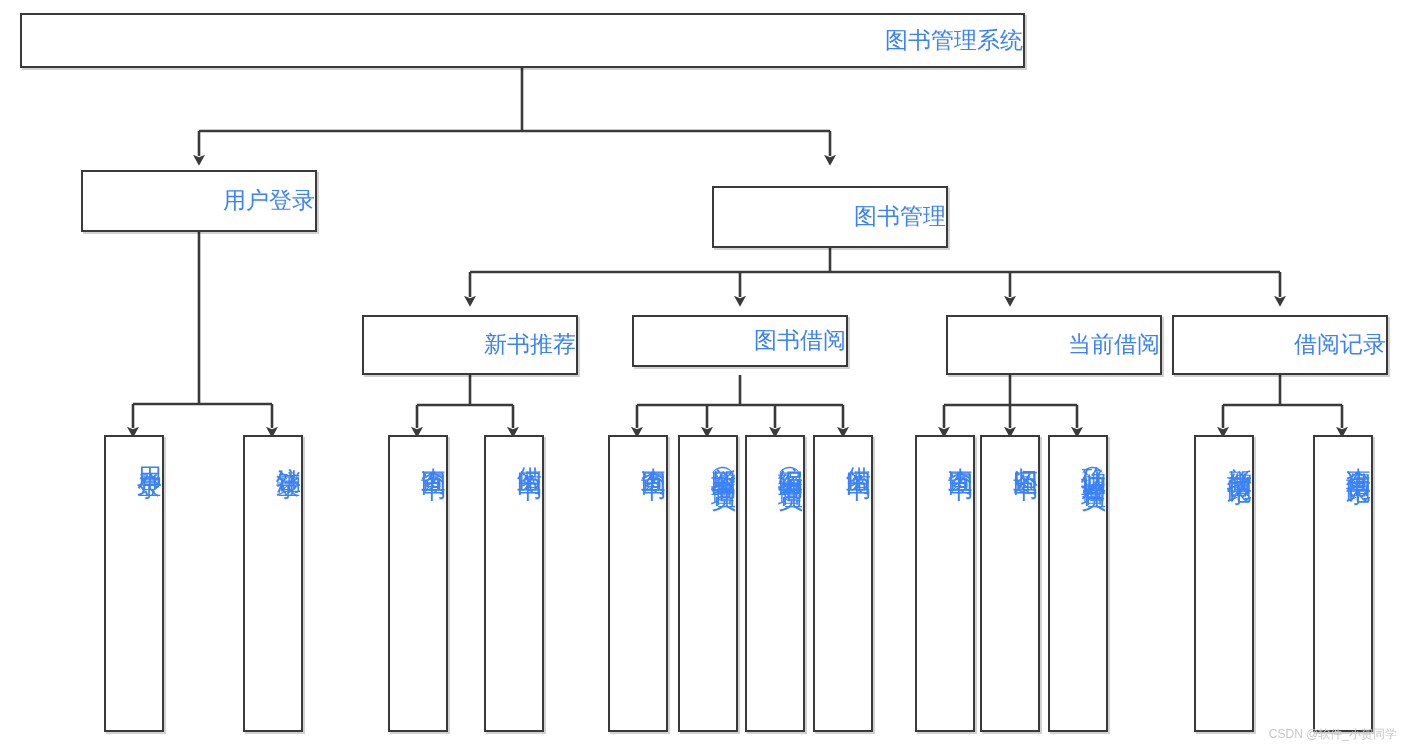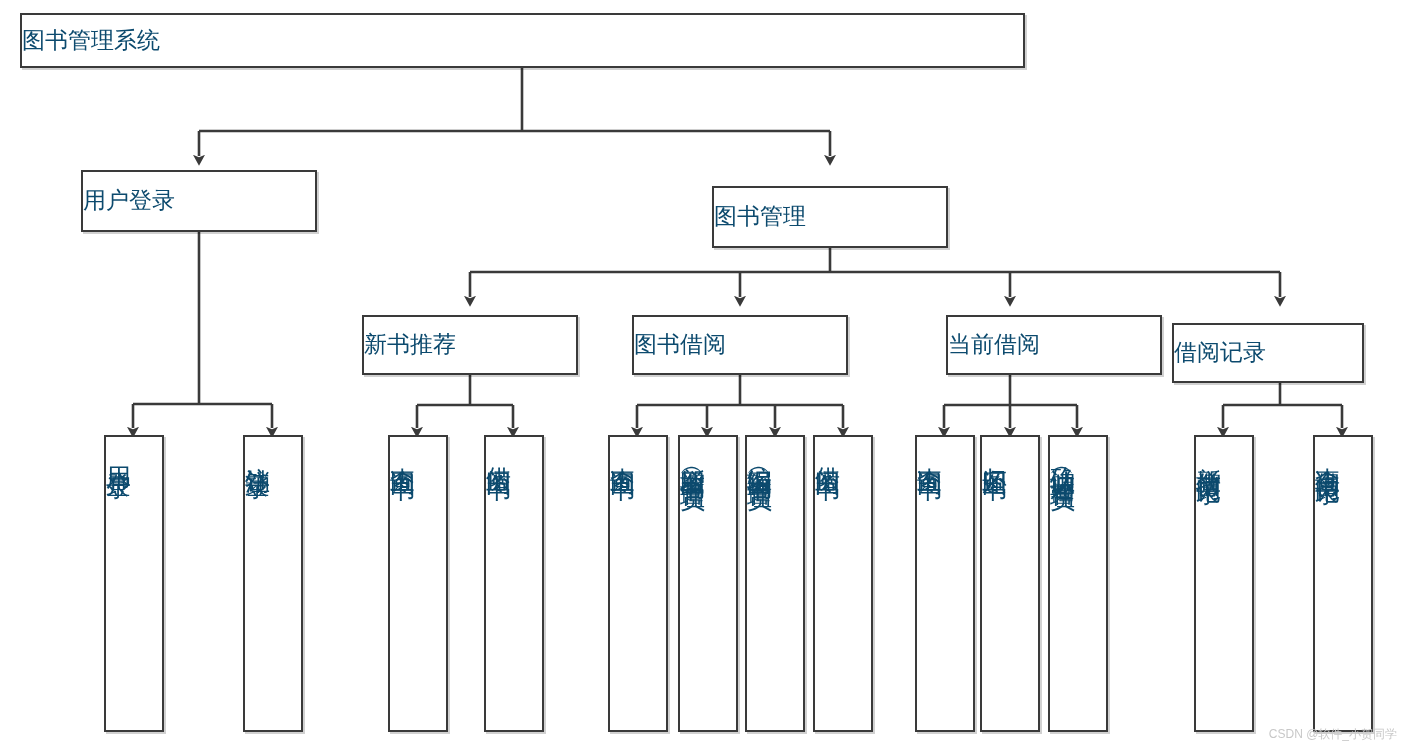--- a/index.html
+++ b/index.html
@@ -26,22 +26,22 @@
     pointer-events: none;
   }
   .node {
     position: absolute;
     box-sizing: border-box;
     background: #ffffff;
     border: 2px solid #3a3a3a;
     box-shadow: 2px 2px 0 rgba(0,0,0,0.18);
     display: flex;
     align-items: center;
-    justify-content: flex-start;
-    color: #0c4a6e;
+    justify-content: flex-end;
+    color: #3b82f6;
     z-index: 2;
   }
   .node .lbl {
     display: block;
     text-align: center;
     line-height: 1.18;
     white-space: nowrap;
   }
   .node.horiz .lbl {
     font-size: 23px;
@@ -133,27 +133,27 @@
   <div class="node horiz" style="left:81px; top:170px; width:236px; height:62px;">
     <span class="lbl">用户登录</span>
   </div>
   <div class="node horiz" style="left:712px; top:186px; width:236px; height:62px;">
     <span class="lbl">图书管理</span>
   </div>
 
   <div class="node horiz" style="left:362px; top:315px; width:216px; height:60px;">
     <span class="lbl">新书推荐</span>
   </div>
-  <div class="node horiz" style="left:632px; top:315px; width:216px; height:60px;">
+  <div class="node horiz" style="left:632px; top:315px; width:216px; height:52px;">
     <span class="lbl">图书借阅</span>
   </div>
   <div class="node horiz" style="left:902px; top:315px; width:216px; height:60px;margin-left:44px;">
     <span class="lbl">当前借阅</span>
   </div>
-  <div class="node horiz" style="left:1172px; top:315px; width:192px; height:60px;margin-top:8px;">
+  <div class="node horiz" style="left:1172px; top:315px; width:216px; height:60px;">
     <span class="lbl">借阅记录</span>
   </div>
 
   <div class="node vert" style="left:104px; top:435px; width:60px; height:297px;">
     <span class="lbl">用户登录</span>
   </div>
   <div class="node vert" style="left:243px; top:435px; width:60px; height:297px;">
     <span class="lbl">注销登录</span>
   </div>
 

